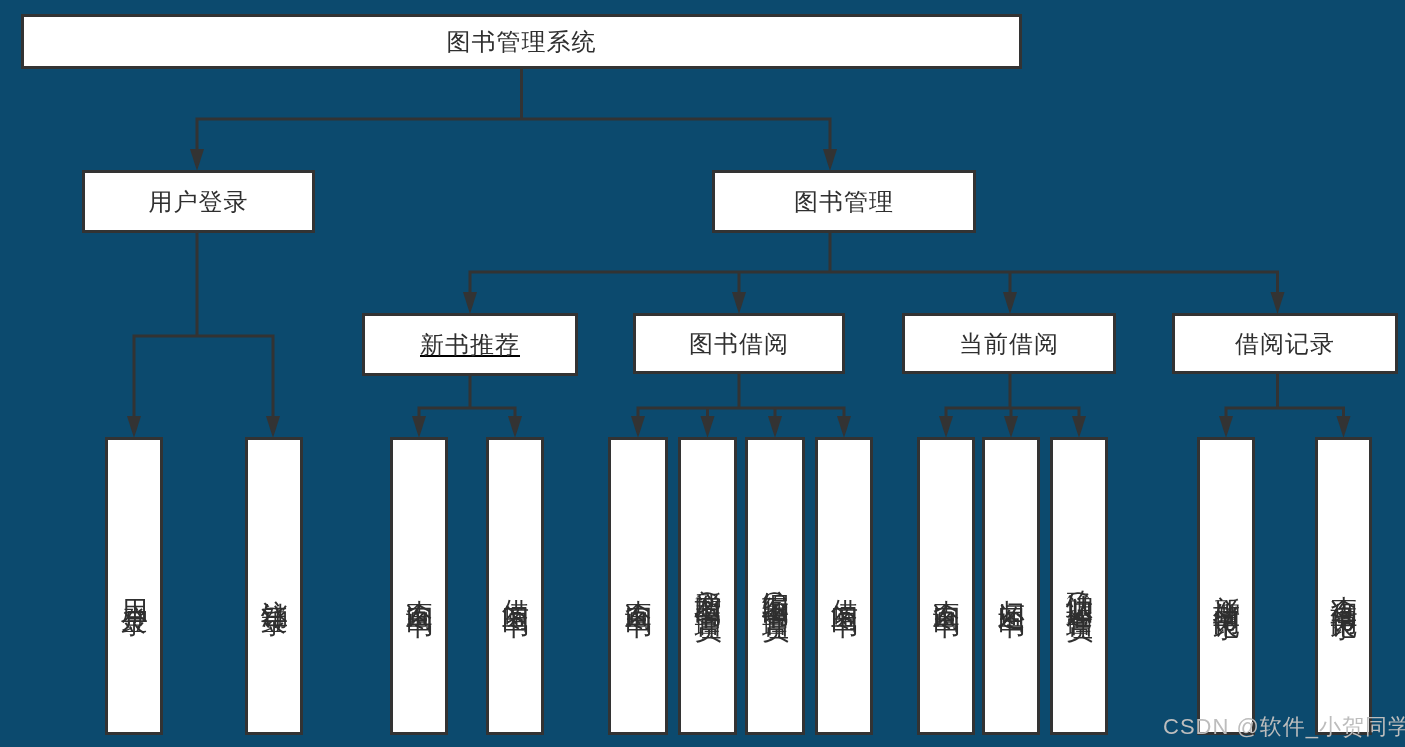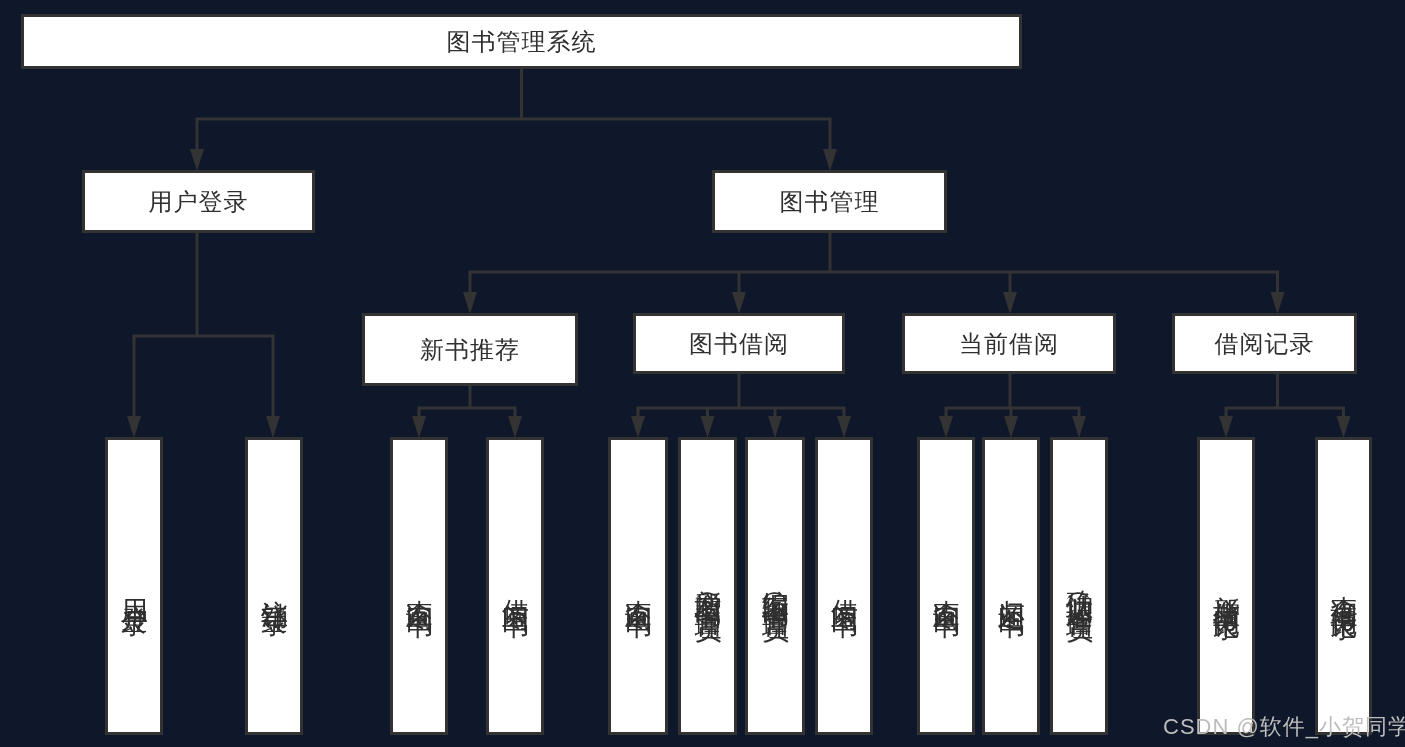--- a/index.html
+++ b/index.html
@@ -1,20 +1,20 @@
 <!DOCTYPE html>
 <html><head>
 <meta charset="utf-8">
 <style>
   html, body { margin: 0; padding: 0; background: #ffffff; }
   .canvas {
     position: relative;
     width: 1405px;
     height: 747px;
-    background: #0f172a;
+    background: #0c4a6e;
     font-family: "Liberation Sans", sans-serif;
     overflow: hidden;
   }
   svg.wires { position: absolute; left: 0; top: 0; }
   .box {
     position: absolute;
     box-sizing: border-box;
     border: 3px solid #333333;
     background: #ffffff;
     display: flex;
@@ -84,34 +84,34 @@
     </g>
   </svg>
 
   <div class="box hbox" style="left:21px; top:14px; width:1001px; height:55px;">
     <span>图书管理系统</span>
   </div>
 
   <div class="box hbox" style="left:82px; top:170px; width:233px; height:63px;">
     <span>用户登录</span>
   </div>
-  <div class="box hbox" style="left:712px; top:170px; width:235px; height:63px;">
+  <div class="box hbox" style="left:712px; top:170px; width:264px; height:63px;">
     <span>图书管理</span>
   </div>
 
-  <div class="box hbox" style="left:362px; top:313px; width:216px; height:73px;">
+  <div class="box hbox" style="left:362px; top:313px; width:216px; height:63px;text-decoration:underline;">
     <span>新书推荐</span>
   </div>
   <div class="box hbox" style="left:902px; top:313px; width:214px; height:61px;">
     <span>当前借阅</span>
   </div>
   <div class="box hbox" style="left:633px; top:313px; width:212px; height:61px;">
     <span>图书借阅</span>
   </div>
-  <div class="box hbox" style="left:1172px; top:313px; width:185px; height:61px;">
+  <div class="box hbox" style="left:1172px; top:313px; width:226px; height:61px;">
     <span>借阅记录</span>
   </div>
 
   <div class="box vbox" style="left:105px; width:58px;">
     <span>用户登录</span>
   </div>
   <div class="box vbox" style="left:245px; width:58px;">
     <span>注销登录</span>
   </div>
 

